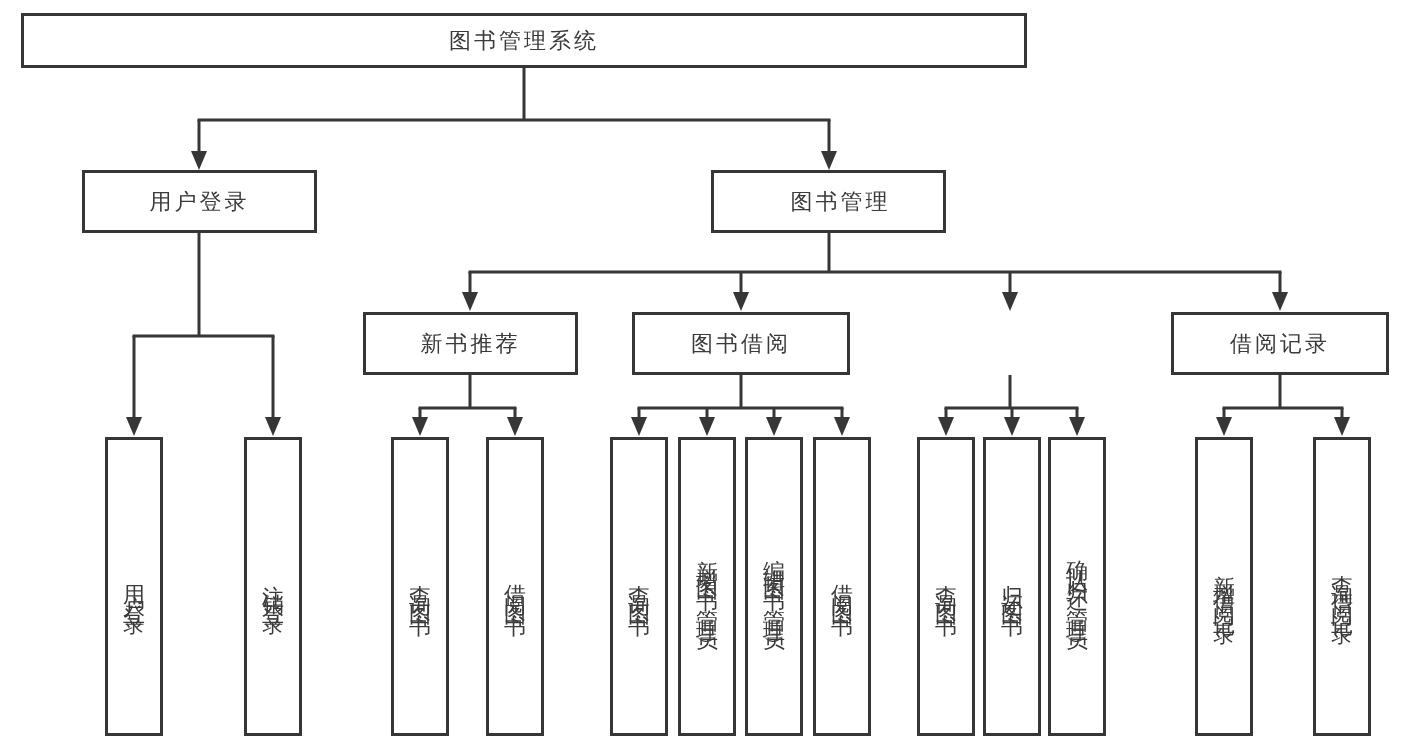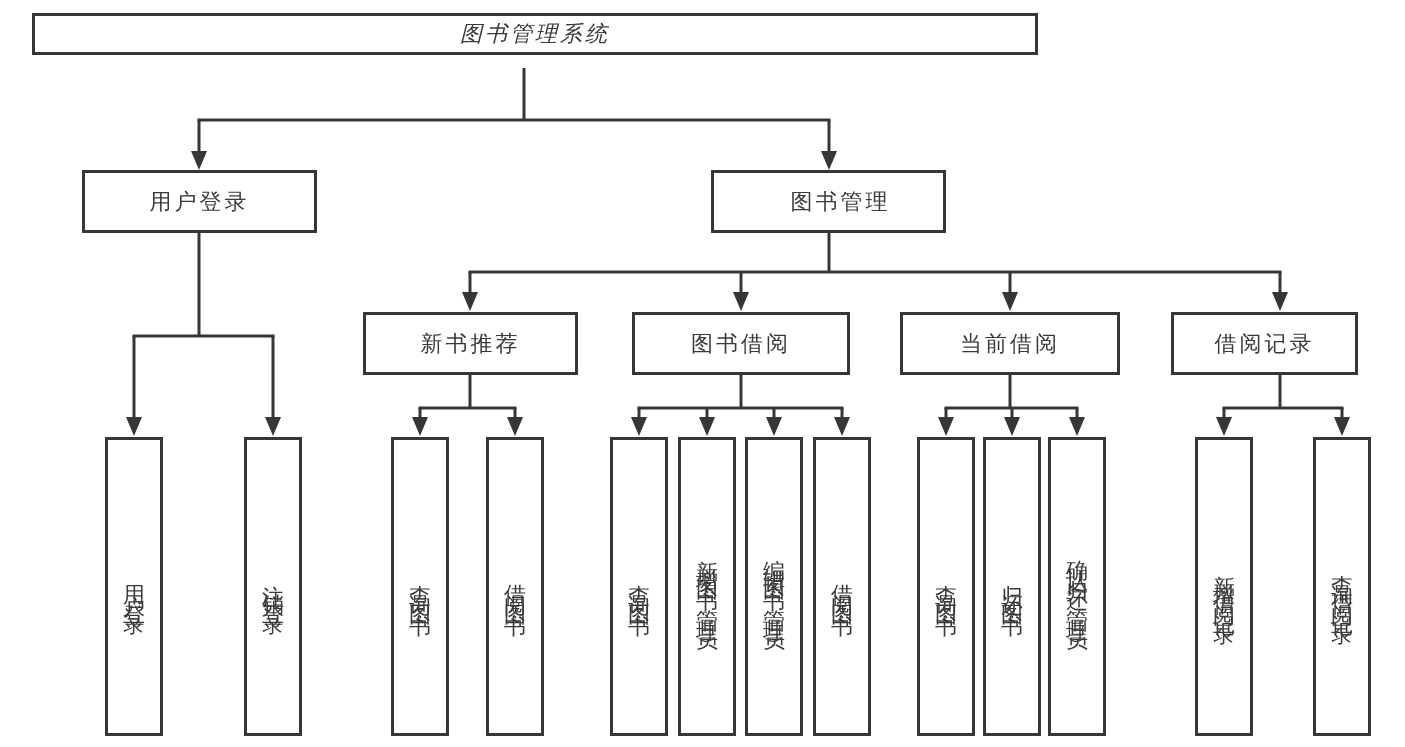--- a/index.html
+++ b/index.html
@@ -41,21 +41,21 @@
     display: flex;
     align-items: center;
     justify-content: center;
     color: var(--text, #3a3a3a);
   }
   .hlabel {
     font-size: 22px;
     letter-spacing: 3px;
     white-space: nowrap;
   }
-  .root-box  { left: 32px;  top: 13px;  width: 1006px; height: 42px; font-style: italic; }
+  .root-box  { left: 21px;  top: 13px;  width: 1006px; height: 55px; }
   .l2-box    { top: 170px; height: 63px; width: 235px; }
   .l3-box    { top: 312px; height: 63px; }
   .vbox      { top: 437px; height: 299px; width: 58px; }
   .vlabel {
     writing-mode: vertical-rl;
     text-orientation: mixed;
     font-size: 22px;
     letter-spacing: 10px;
     line-height: 1;
     white-space: nowrap;
@@ -164,24 +164,21 @@
   <div class="box l2-box" style="left:711px;padding-left:24px;">
     <span class="hlabel">图书管理</span>
   </div>
 
   <div class="box l3-box" style="left:632px;width:218px;">
     <span class="hlabel">图书借阅</span>
   </div>
   <div class="box l3-box" style="left:363px;width:215px;">
     <span class="hlabel">新书推荐</span>
   </div>
-  <div class="box l3-box" style="left:900px;width:220px;">
-    <span class="hlabel">当前借阅</span>
-  </div>
-  <div class="box l3-box" style="left:1171px;width:187px;">
+  <div class="box l3-box" style="left:1171px;width:218px;">
     <span class="hlabel">借阅记录</span>
   </div>
 
   <div class="box vbox" style="left:105px;">
     <span class="vlabel">用户登录</span>
   </div>
   <div class="box vbox" style="left:244px;">
     <span class="vlabel">注销登录</span>
   </div>
 

